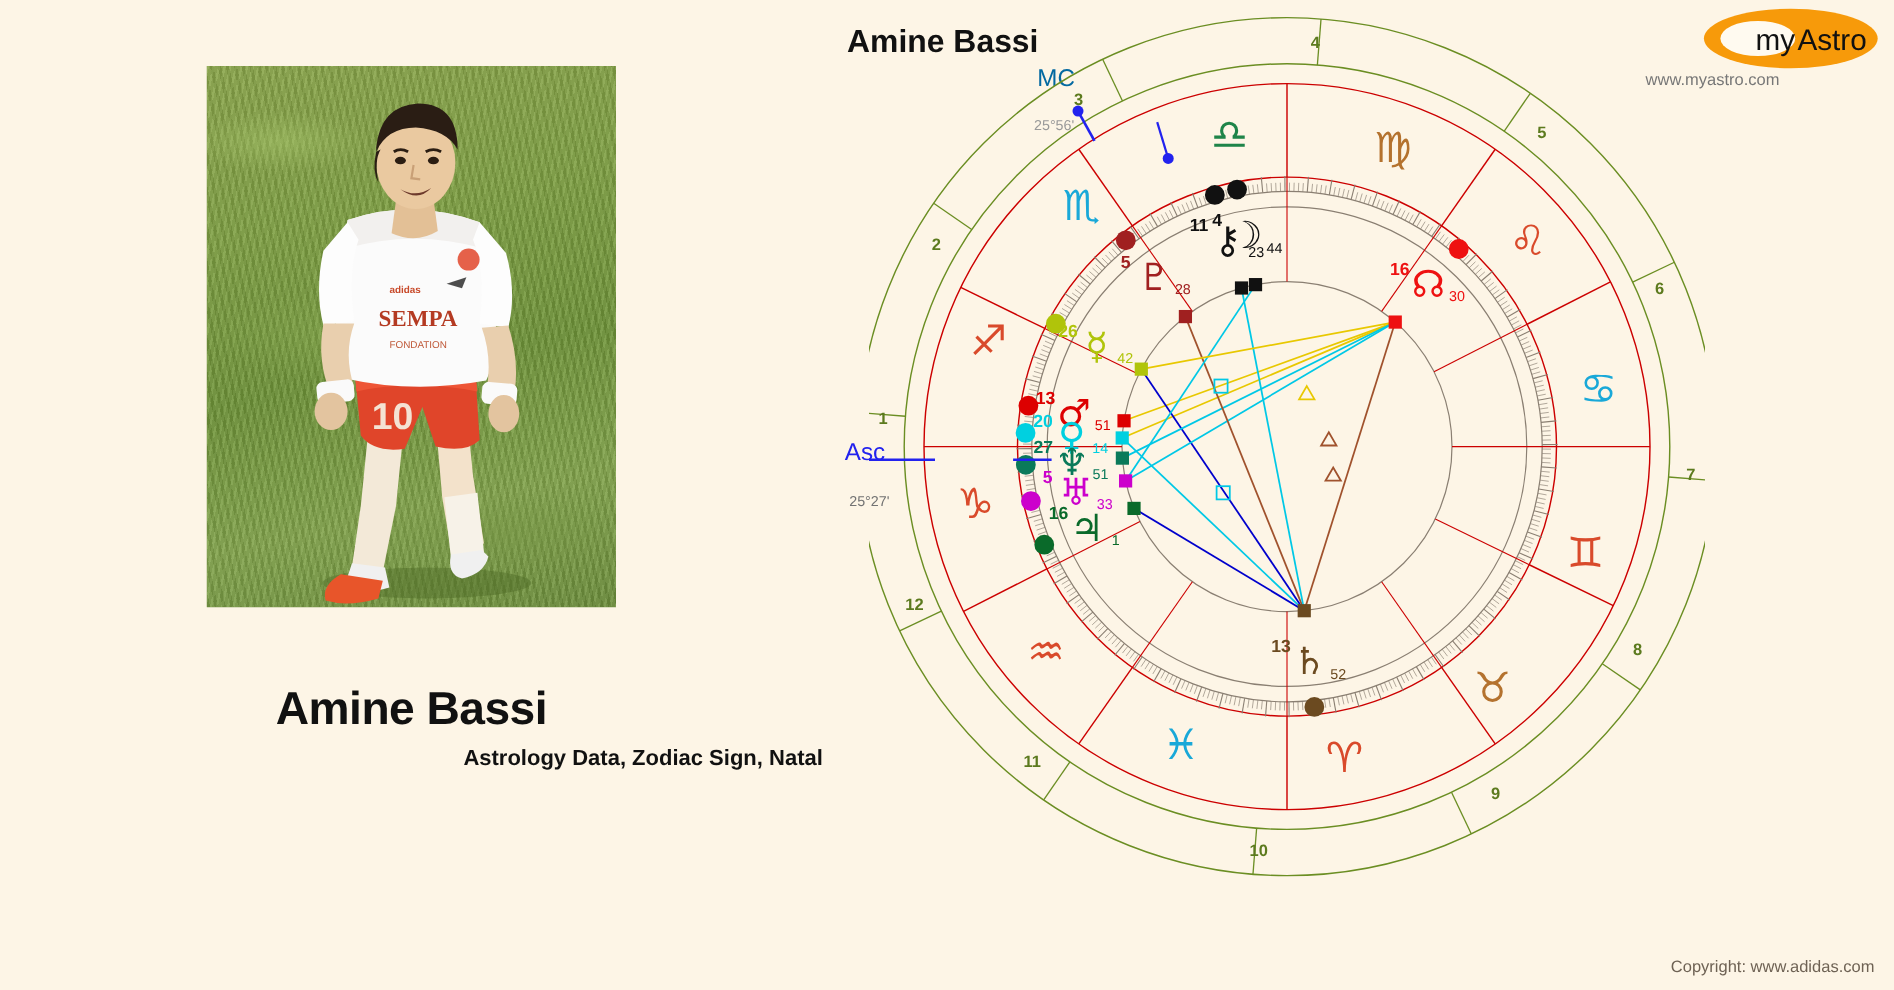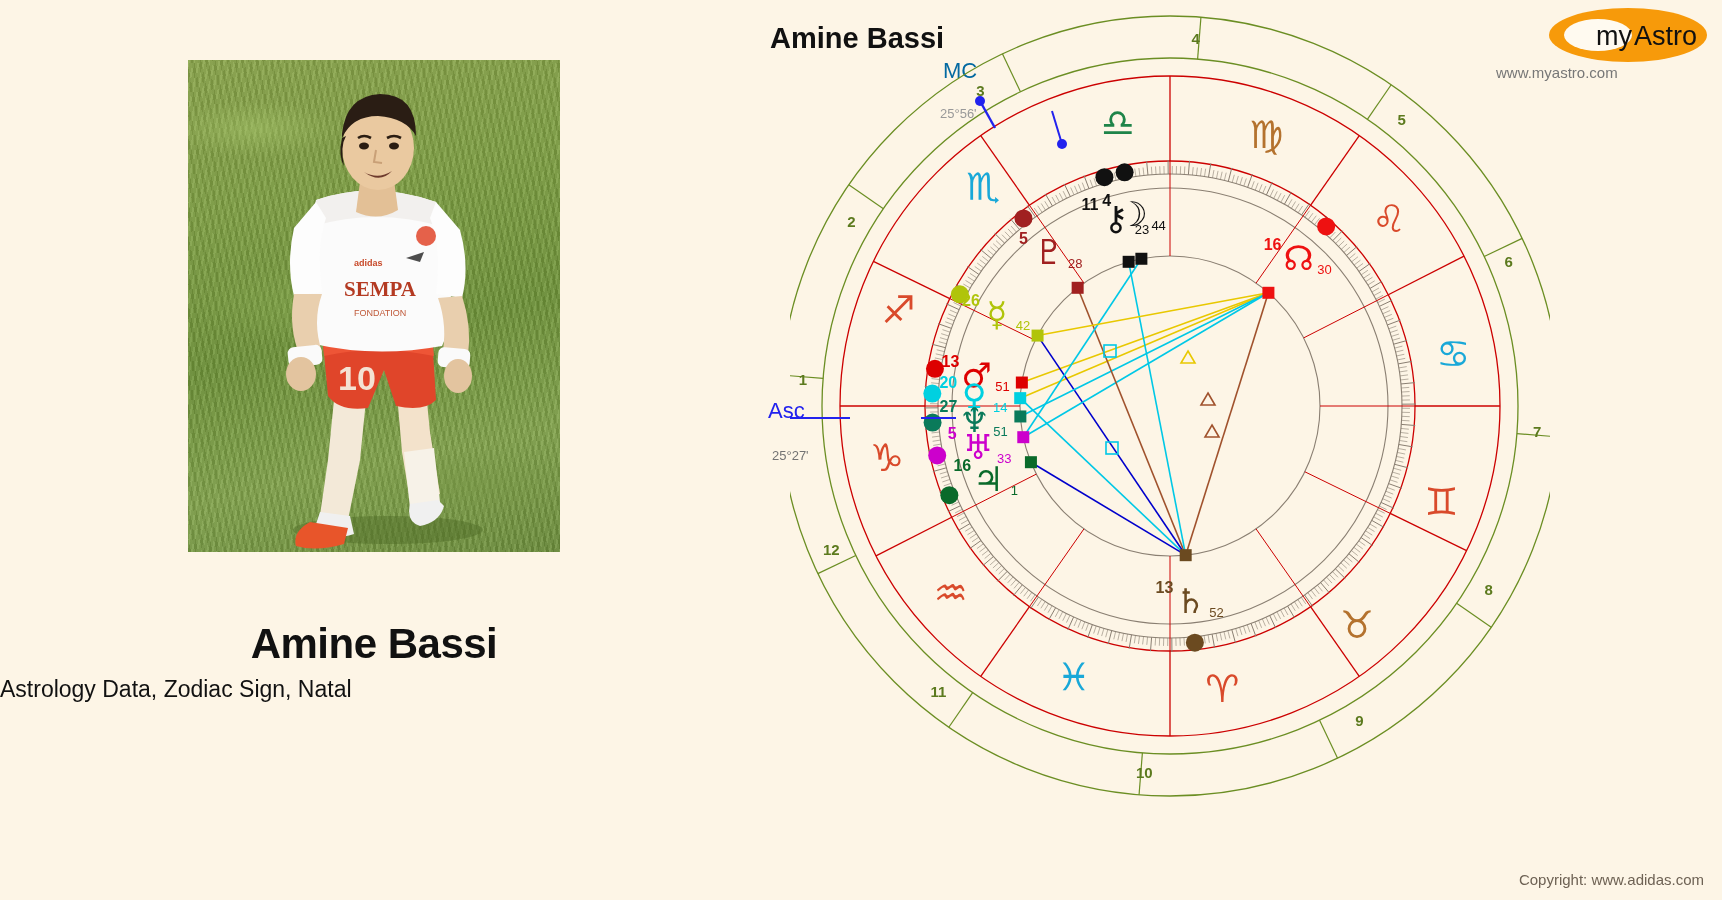--- a/index.html
+++ b/index.html
@@ -31,22 +31,22 @@
       radial-gradient(ellipse 160px 50px at 72% 86%, rgba(120,150,70,.45), transparent 70%),
       radial-gradient(ellipse 200px 60px at 40% 50%, rgba(150,185,95,.30), transparent 72%);
   }
   .player{position:absolute;left:0;top:0;width:372px;height:492px;}
 
   .name-title{
     position:absolute;left:0;top:620px;width:748px;text-align:center;
     font-size:42px;font-weight:bold;color:#111;letter-spacing:-0.5px;
   }
   .name-sub{
-    position:absolute;left:0;top:674px;width:748px;text-align:left;
-    font-size:23px;font-weight:normal;color:#111;line-height:31px;
+    position:absolute;left:0;top:674px;width:748px;text-align:right;
+    font-size:20px;font-weight:bold;color:#111;line-height:31px;
   }
 
   
   .chart-name{
     position:absolute;left:770px;top:22px;
     font-size:29px;font-weight:bold;color:#111;
   }
   .logo{
     position:absolute;left:1548px;top:7px;width:160px;height:56px;
   }

